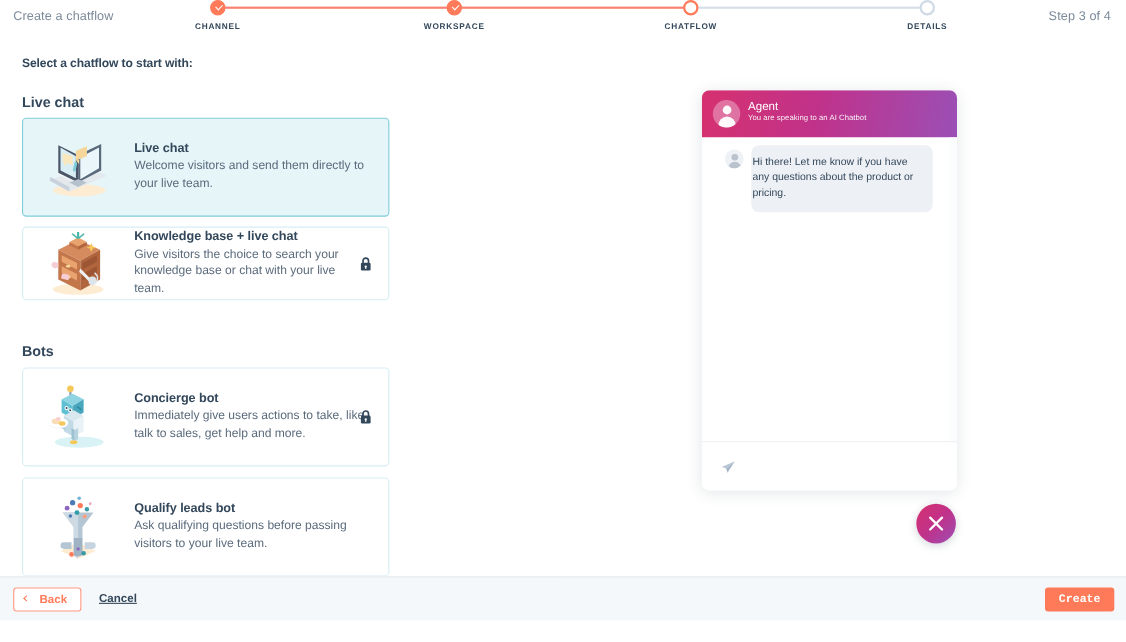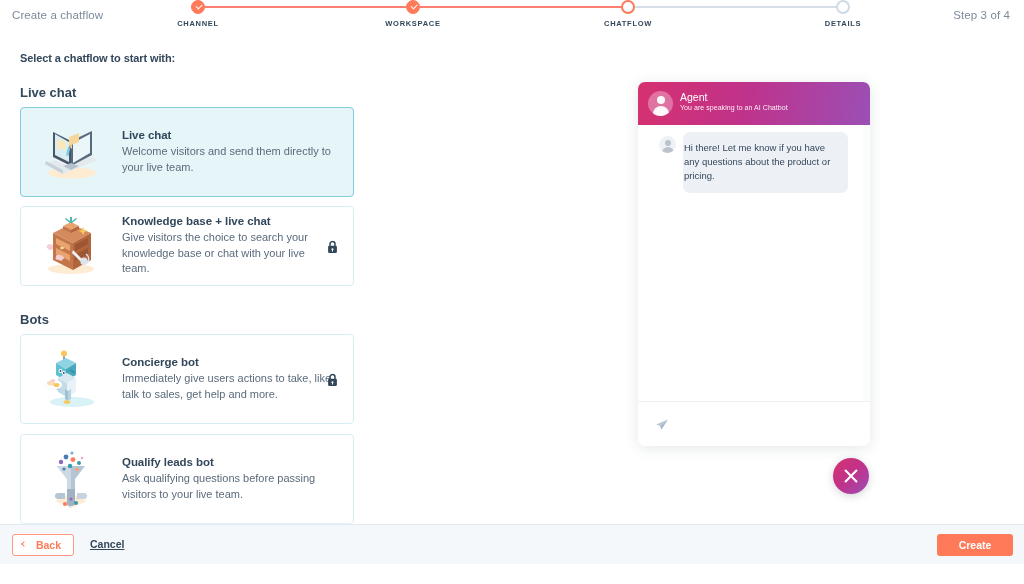--- a/index.html
+++ b/index.html
@@ -145,21 +145,21 @@
     border-radius: 4px;
     border: 1px solid #d5eef3;
     background: #ffffff;
   }
   .card.selected {
     background: #e5f5f8;
     border: 1px solid #7fcdda;
   }
 
   .card-1 { top: 67px;  height: 90px; }
-  .card-2 { top: 166px; height: 80px; }
+  .card-2 { top: 166px; height: 67px; }
   .card-3 { top: 294px; height: 90px; }
   .card-4 { top: 394px; height: 90px; }
 
   .card-art {
     position: absolute;
     left: 18px;
     top: 50%;
     transform: translateY(-50%);
     width: 64px; height: 64px;
   }
@@ -385,28 +385,28 @@
     font-size: 10.5px;
     font-weight: bold;
     color: #33475b;
     text-decoration: underline;
     cursor: pointer;
   }
 
   .btn-create {
     position: absolute;
     right: 11px; top: 9px;
-    width: 76px; height: 22px;
+    width: 63px; height: 22px;
     border: none;
     border-radius: 3px;
     background: #ff7a59;
     color: #ffffff;
     font-size: 10.5px;
     font-weight: bold;
-    font-family: Liberation Sans, sans-serif;
+    font-family: Liberation Mono, monospace;
     cursor: pointer;
   }
 </style>
 </head>
 <body>
 
 <div class="app">
 
   <div class="topbar">
 

